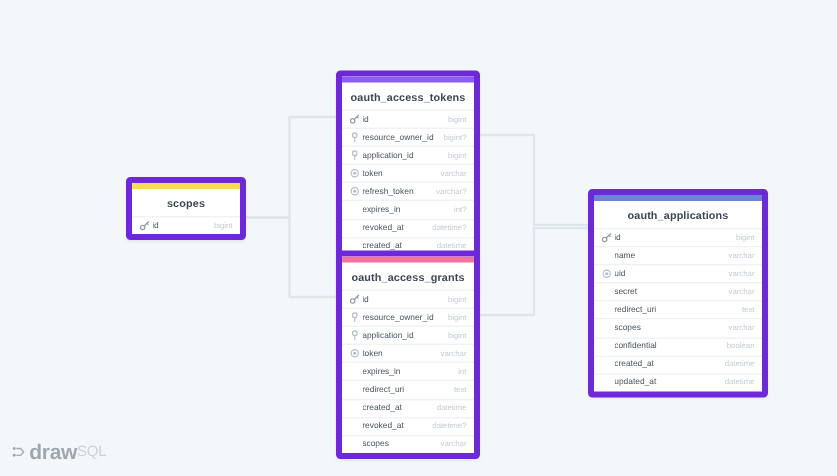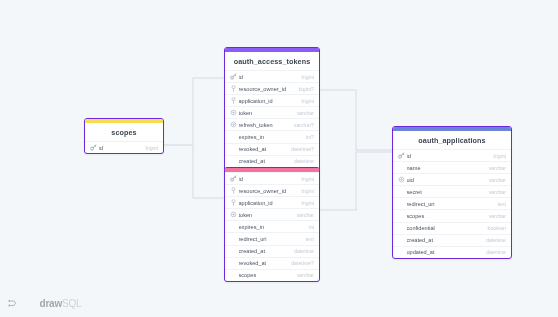--- a/index.html
+++ b/index.html
@@ -29,21 +29,21 @@
     height: 317px;
     z-index: 1;
     pointer-events: none;
   }
 
   
   .table-card {
     position: absolute;
     z-index: 2;
     background: #ffffff;
-    border: 1px solid #6d28d9;
+    border: 4px solid #6d28d9;
     border-radius: 3px;
     box-shadow: 0 1px 2px rgba(40,60,90,0.07);
     overflow: hidden;
   }
 
   .accent-bar {
     height: 4px;
     width: 100%;
   }
 
@@ -102,25 +102,24 @@
     display: flex;
     align-items: center;
     opacity: 0.55;
   }
   #watermark .mark-glyph {
     margin-right: 2.5px;
     display: flex;
     align-items: center;
   }
   #watermark .wm-draw {
-    font-size: 10px;
+    font-size: 14px;
     font-weight: bold;
     color: #5a6575;
     letter-spacing: -0.2px;
-    margin-left: 20px;
   }
   #watermark .wm-sql {
     font-size: 10px;
     font-weight: normal;
     color: #aab3c0;
     letter-spacing: -0.2px;
     text-align: center;
   }
 </style>
 </head>
@@ -230,20 +229,21 @@
           <span class="col-type">varchar?</span>
         </div>
         <div class="col-row">
           <span class="col-icon"></span>
           <span class="col-name">previous_refresh_token</span>
           <span class="col-type">varchar</span>
         </div>
       </div>
       <div class="table-card" style="left: 224px; top: 167px; width: 96px;">
         <div class="accent-bar" style="background: rgb(244, 114, 160);"></div>
+        <div class="table-title">oauth_access_grants</div>
         <div class="col-row">
           <span class="col-icon">
             <svg width="7" height="7" viewBox="0 0 10 10">
               <circle cx="3" cy="6.6" r="2.1" fill="none" stroke="#8f99a8" stroke-width="1.1"></circle>
               <path d="M4.4,5.2 L8.6,1.2 M7.1,2.7 L8.2,3.7" stroke="#8f99a8" stroke-width="1.1" fill="none" stroke-linecap="round"></path>
             </svg>
           </span>
           <span class="col-name">id</span>
           <span class="col-type">bigint</span>
         </div>

